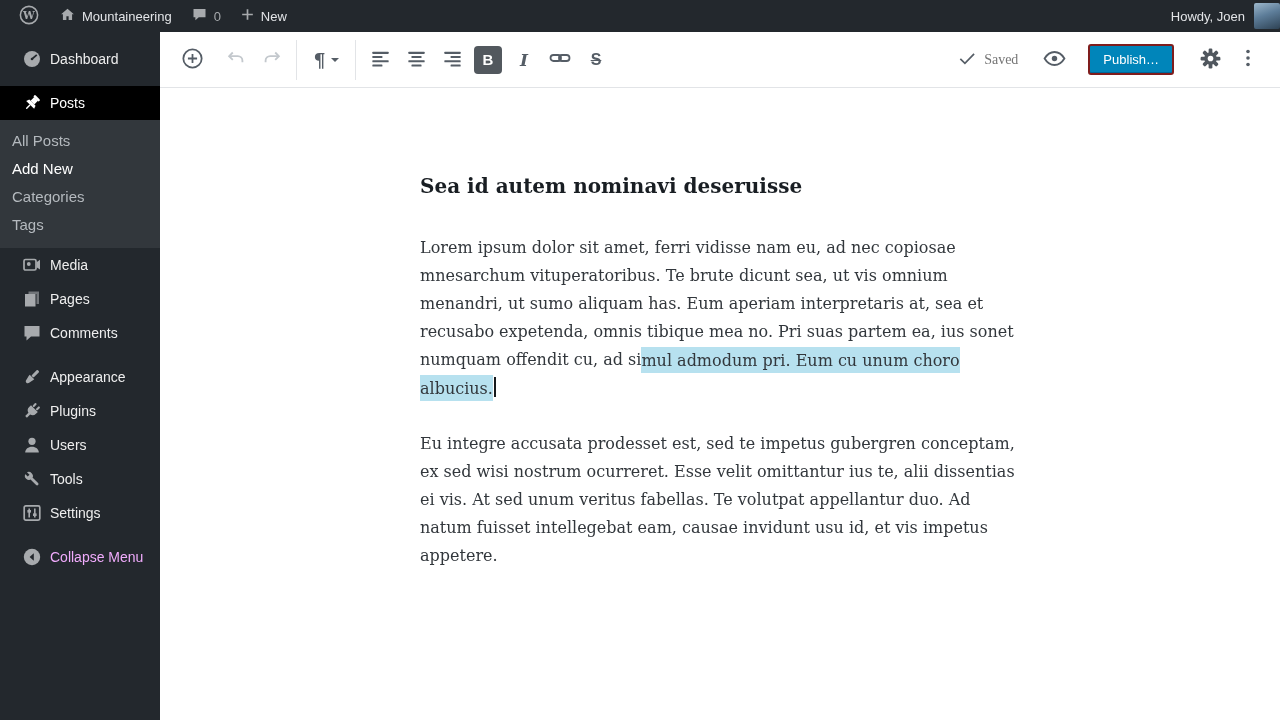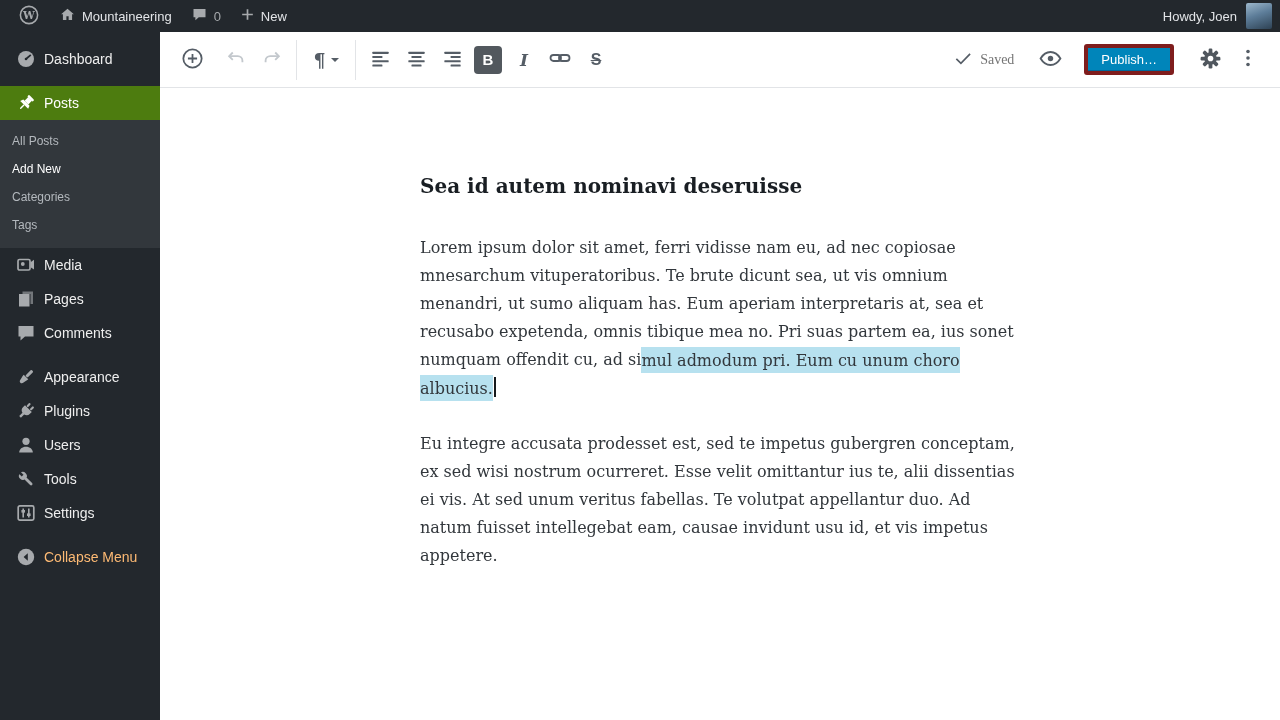--- a/index.html
+++ b/index.html
@@ -8,40 +8,40 @@
   #app { position:relative; width:1280px; height:720px; }
 
   
   .admin-bar { position:absolute; top:0; left:0; right:0; height:32px;
                background:#23282d; color:#e2e4e7; display:flex; align-items:center;
                font-size:13px; z-index:50; }
   .ab-left { display:flex; align-items:center; height:100%; padding-left:8px; }
   .ab-item { display:flex; align-items:center; gap:7px; height:100%;
              padding:0 10px; cursor:pointer; }
   .ab-right { margin-left:auto; display:flex; align-items:center; gap:9px;
-              height:100%; padding-right:8px; }
+              height:100%; padding-right:0; }
   .avatar { width:26px; height:26px; border-radius:2px;
             background:linear-gradient(160deg,#9db8cc 0%,#5d7d99 45%,#2e4254 100%); }
   .ab-count { color:#a7aaad; }
 
   
   .sidebar { position:absolute; top:32px; left:0; bottom:0; width:160px;
              background:#23282d; font-size:14px; }
   .menu-item { height:34px; display:flex; align-items:center; gap:8px;
-               padding-left:16px; color:#eeeeee; cursor:pointer; }
+               padding-left:22px; color:#eeeeee; cursor:pointer; }
   .menu-item .ic { width:20px; height:20px; color:#a7aaad; flex:none; display:block; }
-  .menu-item.active { background:#4d7c0f; color:#fff; }
+  .menu-item.active { background:#000000; color:#fff; }
   .menu-item.active .ic { color:#fff; }
   .icn { width:20px; height:20px; display:block; }
   .mt10 { margin-top:10px; }
   .submenu { background:#32373c; padding:7px 0 9px; }
   .submenu-item { height:28px; line-height:28px; padding-left:12px;
-                  color:#b4b9be; font-size:12px; cursor:pointer; }
+                  color:#b4b9be; font-size:15px; cursor:pointer; }
   .submenu-item.current { color:#ffffff; }
-  .collapse-item { color:#fdba74; margin-top:10px; }
+  .collapse-item { color:#f0abfc; margin-top:10px; }
 
   
   .main { position:absolute; top:32px; left:160px; right:0; bottom:0; background:#fff; }
   .editor-toolbar { height:56px; display:flex; align-items:center;
                     padding:0 14px; border-bottom:1px solid #e2e4e7; background:#fff; }
   .tb-btn { width:36px; height:40px; display:flex; align-items:center;
             justify-content:center; cursor:pointer; border:none; background:none;
             color:#555d66; }
   .tb-btn.wide { width:46px; gap:5px; }
   .tb-sep { width:1px; height:40px; background:#e2e4e7; margin:0 6px; }
@@ -52,21 +52,21 @@
   .italic-glyph { font-family:"DejaVu Serif", serif; font-style:italic;
                   font-size:17px; font-weight:bold; }
   .strike-glyph { font-size:16px; font-weight:bold; text-decoration:line-through; }
   .para-glyph { font-size:19px; font-weight:bold; font-family:"DejaVu Serif", serif; }
   .caret-down { width:0; height:0; border-left:4px solid transparent;
                 border-right:4px solid transparent; border-top:4.5px solid #555d66; }
   .saved-group { display:flex; align-items:center; gap:7px; margin-right:18px;
                  cursor:default;font-family:Liberation Serif, serif; }
   .saved-text { color:#757575; font-size:14px; }
   .publish-btn { height:31px; padding:0 13px; margin:0 16px; border-radius:3px;
-                 background:#0085ba; border:4px solid #7f1d1d;
+                 background:#0085ba; border:2px solid #7f1d1d;
                  box-shadow:inset 0 -1px 0 #006799; color:#fff; font-size:13px;
                  font-family:"Liberation Sans", sans-serif; cursor:pointer; }
   .tb-right-btn { margin-left:2px; }
 
   
   .canvas { padding-top:80px; }
   .doc-col { width:600px; margin:0 auto; font-family:"DejaVu Serif", serif; }
   .post-title { font-size:20px; line-height:36px; font-weight:bold; color:#191e23; }
   .doc-col p { margin-top:30px; font-size:16px; line-height:28px; color:#32373c; }
   .doc-col p + p { margin-top:28px; }

